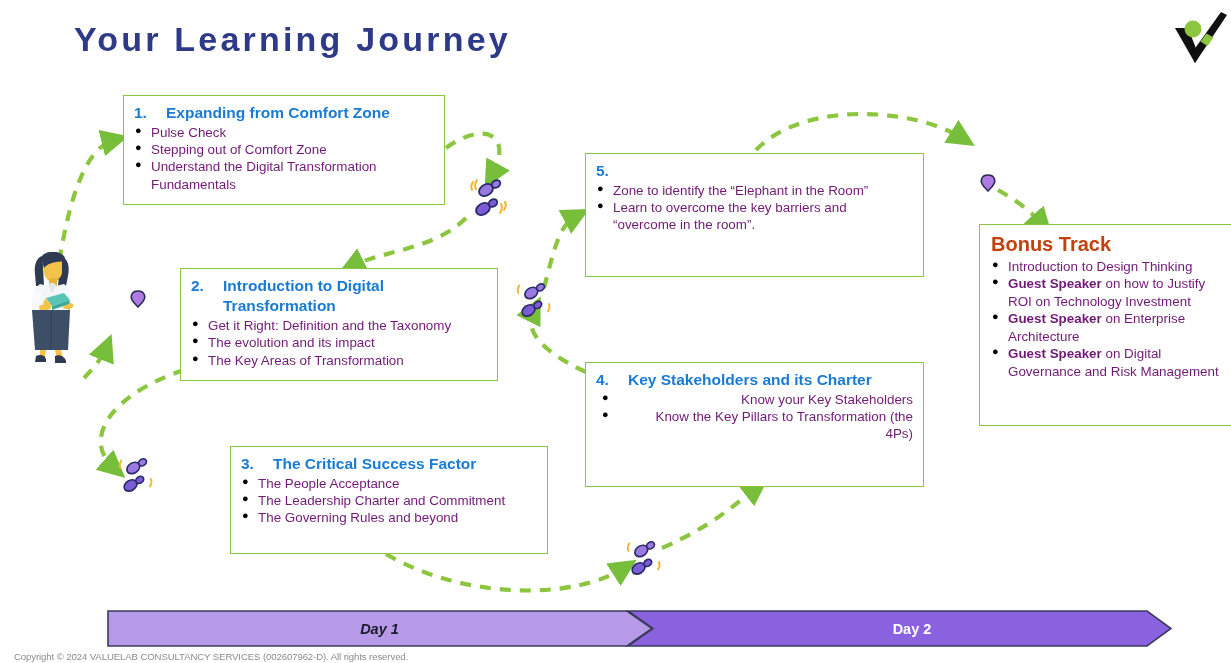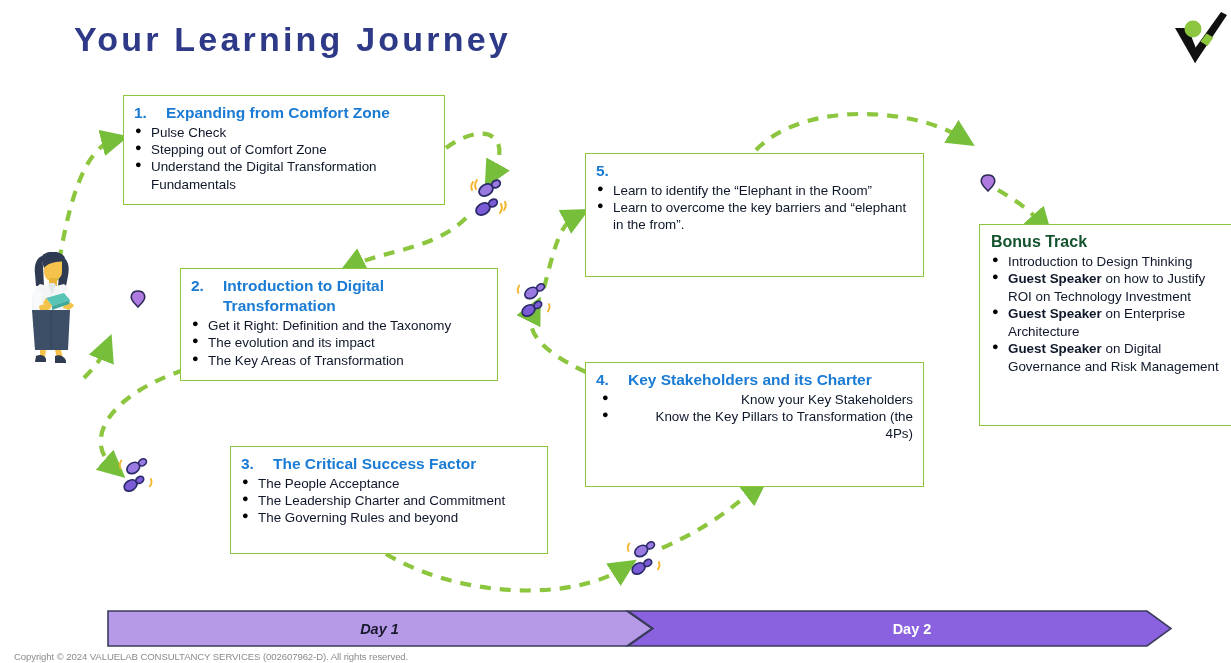--- a/index.html
+++ b/index.html
@@ -43,21 +43,21 @@
     display: flex;
     margin-bottom: 1px;
   }
   .step-num { width: 32px; flex: 0 0 32px; }
   .step-title { flex: 1; }
   .bullets { list-style: none; }
   .bullets li {
     position: relative;
     font-size: 13.4px;
     line-height: 1.28;
-    color: #0f172a;
+    color: #701a75;
     padding-left: 17px;
     margin-bottom: 0px;
   }
   .bullets li::before {
     content: "\25CF";
     position: absolute;
     left: 1px; top: -1px;
     font-size: 11px;
     color: #000;
   }
@@ -65,23 +65,23 @@
   .bullets.wide li::before { left: 6px; }
 
   
   .bonus-box {
     position: absolute;
     border: 1.3px solid #8cc63f;
     background: #ffffff;
     padding: 8px 11px 10px 11px;
   }
   .bonus-head {
-    color: #14532d;
+    color: #c2410c;
     font-weight: bold;
-    font-size: 16px;
+    font-size: 20px;
     margin-bottom: 2px;
   }
   .bonus-box .bullets li { font-size: 13.4px; line-height: 1.30; padding-left: 17px; }
   .bonus-box .bullets li b { font-weight: bold; }
 
   
   .day-band { position: absolute; left: 93px; top: 610px; width: 1065px; height: 37px; }
   .day-label {
     position: absolute;
     top: 0; height: 37px;
@@ -305,22 +305,22 @@
       <li>Know your Key Stakeholders</li>
       <li>Know the Key Pillars to Transformation (the 4Ps)</li>
     </ul>
   </div>
 
   <div class="step-box" style="left:571px; top:153px; width:339px; height:124px;">
     <div class="step-head">
       <span class="step-num">5.</span>
     </div>
     <ul class="bullets">
-      <li>Learn to identify the “Elephant in the Room”</li>
-      <li>Learn to overcome the key barriers and “elephant in the from”.</li>
+      <li>Zone to identify the “Elephant in the Room”</li>
+      <li>Learn to overcome the key barriers and “overcome in the room”.</li>
     </ul>
   </div>
 
   <div class="bonus-box" style="left:965px; top:224px; width:258px; height:202px;">
     <div class="bonus-head">Bonus Track</div>
     <ul class="bullets">
       <li><span>Introduction to Design Thinking</span></li>
       <li><b>Guest Speaker</b><span> on how to Justify ROI on Technology Investment</span></li>
       <li><b>Guest Speaker</b><span> on Enterprise Architecture</span></li>
       <li><b>Guest Speaker</b><span> on Digital Governance and Risk Management</span></li>

